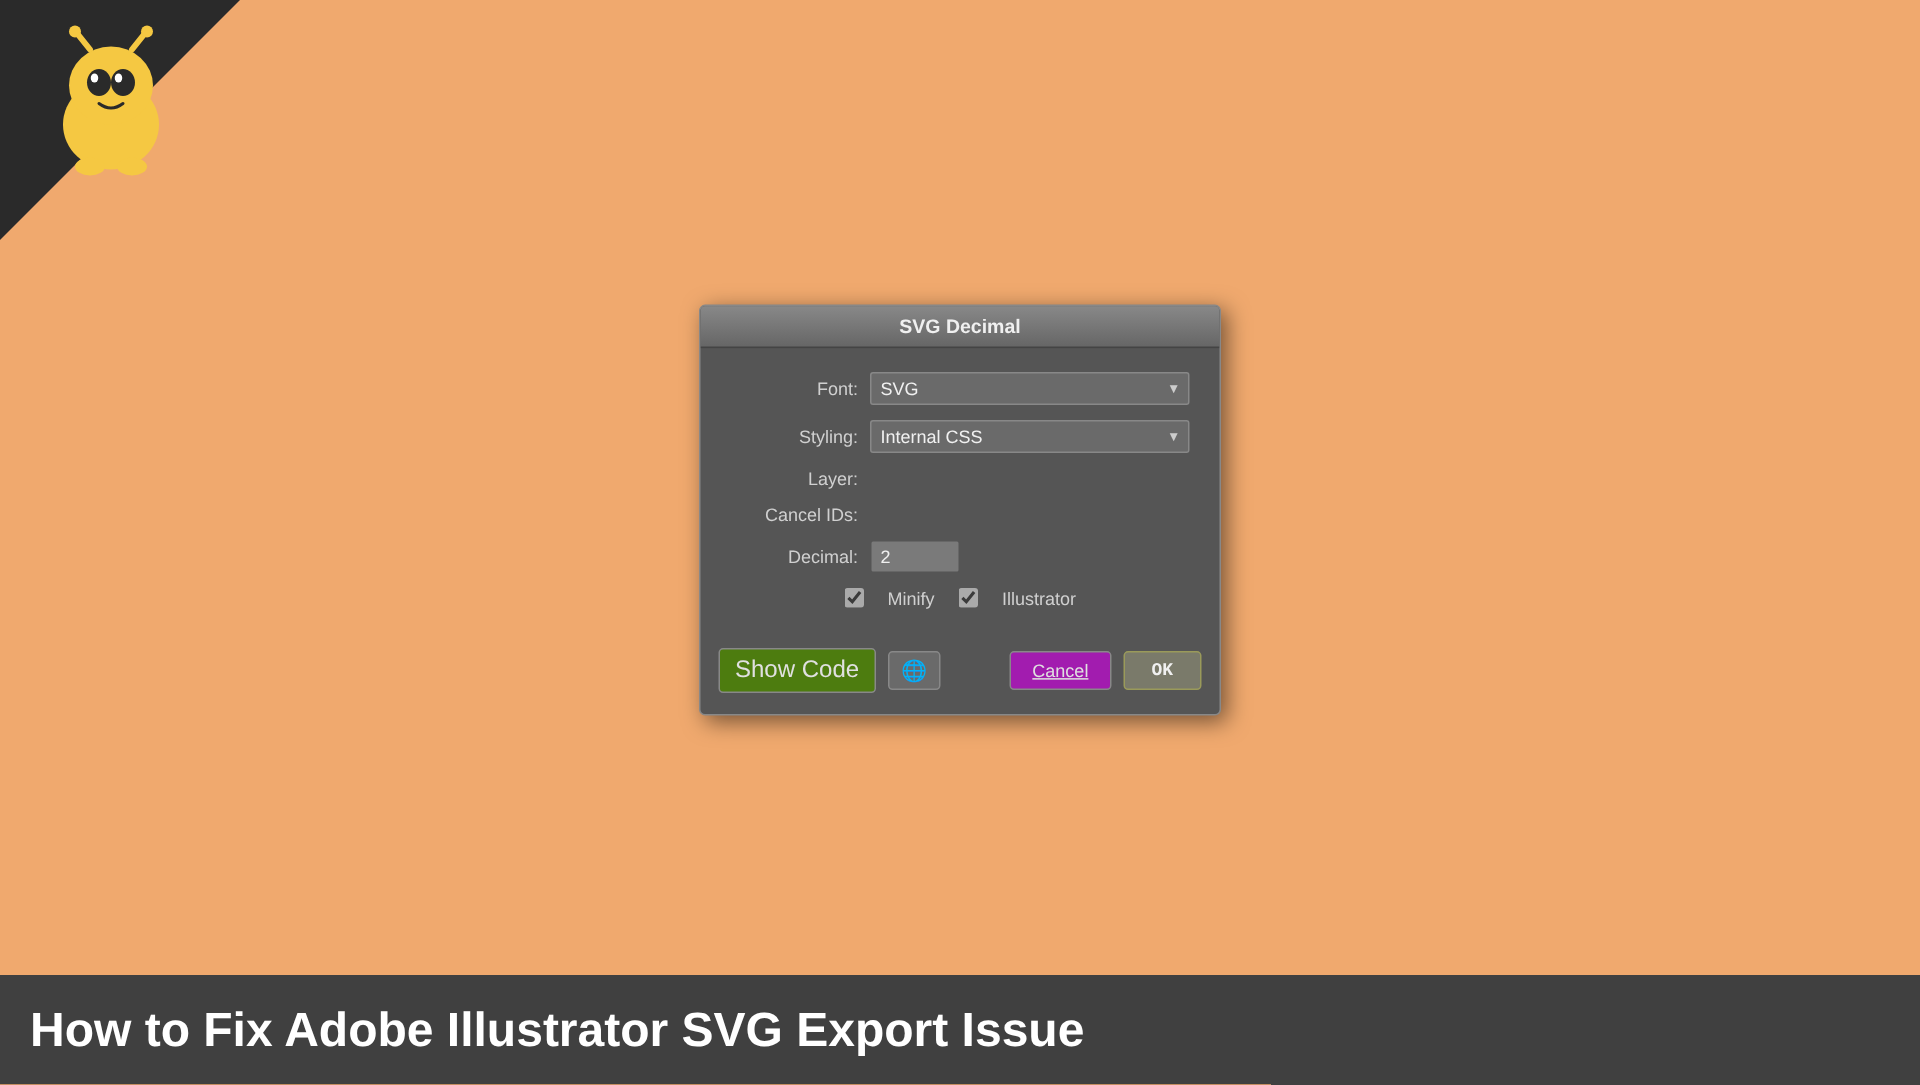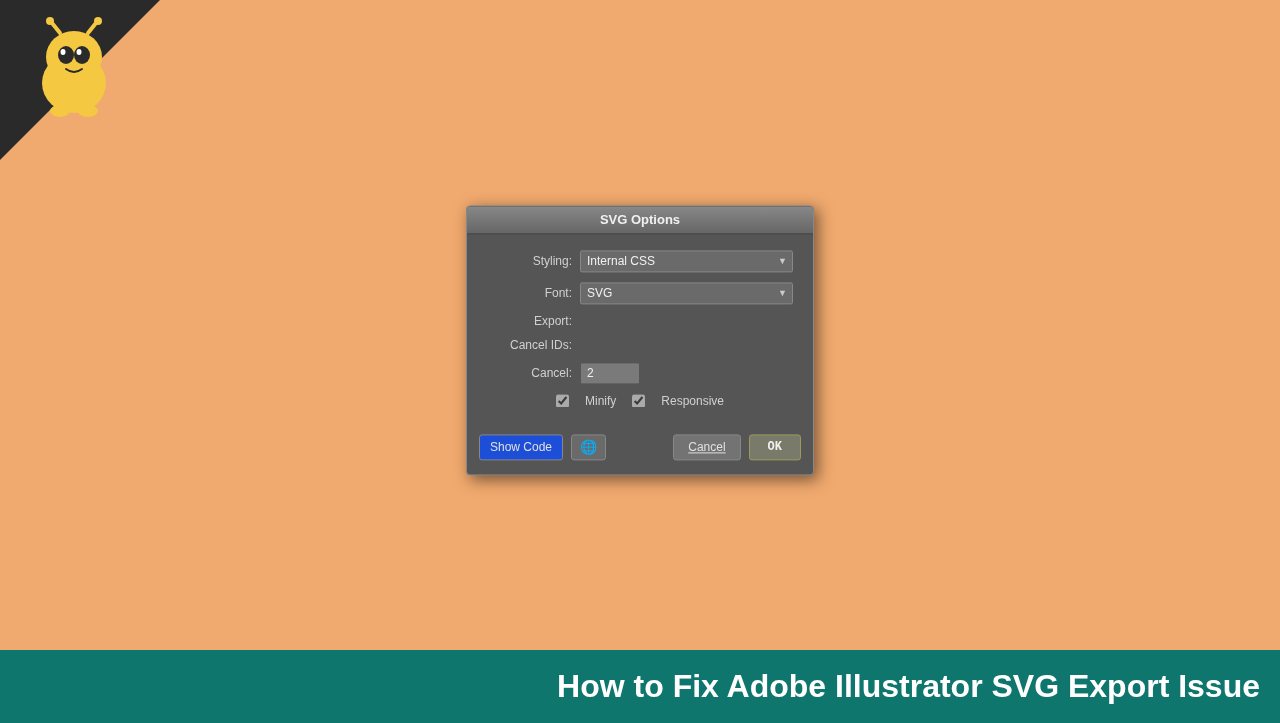--- a/index.html
+++ b/index.html
@@ -141,43 +141,43 @@
     }
 
     .dialog-footer {
       display: flex;
       align-items: center;
       padding: 0 12px 14px 12px;
       gap: 8px;
     }
 
     .btn-show-code {
-      background: #1d4ed8;
+      background: #4d7c0f;
       border: 1px solid #888;
       color: #e0e0e0;
-      font-size: 12px;
+      font-size: 16px;
       padding: 5px 10px;
       border-radius: 3px;
       cursor: pointer;
     }
 
     .btn-globe {
       background: #6a6a6a;
       border: 1px solid #888;
       color: #e0e0e0;
       font-size: 14px;
       padding: 4px 8px;
       border-radius: 3px;
       cursor: pointer;
     }
 
     .spacer { flex: 1; }
 
     .btn-cancel {
-      background: #737373;
+      background: #a21caf;
       border: 1px solid #888;
       color: #e0e0e0;
       font-size: 12px;
       padding: 5px 14px;
       border-radius: 3px;
       cursor: pointer;
       text-decoration: underline;
     }
 
     .btn-ok {
@@ -191,23 +191,23 @@
       font-weight: bold;
       font-family: Liberation Mono, monospace;
     }
 
     
     .bottom-title {
       position: absolute;
       bottom: 0;
       left: 0;
       right: 0;
-      background: #0f766e;
+      background: #404040;
       padding: 18px 20px;
-      text-align: right;
+      text-align: left;
     }
 
     .bottom-title-text {
       color: #ffffff;
       font-size: 32px;
       font-weight: bold;
       font-family: Arial, sans-serif;
     }
 
     
@@ -244,68 +244,68 @@
 
   <path d="M44 54 Q52 60 60 54" stroke="#2a2a2a" stroke-width="2" fill="none" stroke-linecap="round"></path>
 
   <ellipse cx="38" cy="96" rx="10" ry="6" fill="#f5c842"></ellipse>
   <ellipse cx="66" cy="96" rx="10" ry="6" fill="#f5c842"></ellipse>
 </svg>
 
 <div class="dialog-overlay">
   <div class="dialog">
     <div class="dialog-titlebar">
-      <span>SVG Options</span>
+      <span>SVG Decimal</span>
     </div>
     <div class="dialog-body">
+
+      <div class="form-row">
+        <span class="form-label">Font:</span>
+        <div class="select-wrapper">
+          <select>
+            <option>SVG</option>
+            <option>Convert to Outline</option>
+            <option>None</option>
+          </select>
+        </div>
+      </div>
 
       <div class="form-row">
         <span class="form-label">Styling:</span>
         <div class="select-wrapper">
           <select>
             <option>Internal CSS</option>
             <option>Inline Style</option>
             <option>Presentation Attributes</option>
             <option>None</option>
           </select>
         </div>
       </div>
 
       <div class="form-row">
-        <span class="form-label">Font:</span>
-        <div class="select-wrapper">
-          <select>
-            <option>SVG</option>
-            <option>Convert to Outline</option>
-            <option>None</option>
-          </select>
-        </div>
-      </div>
-
-      <div class="form-row">
-        <span class="form-label">Export:</span>
+        <span class="form-label">Layer:</span>
       </div>
 
       <div class="form-row">
         <span class="form-label">Cancel IDs:</span>
       </div>
 
       <div class="form-row decimal-row">
-        <span class="form-label">Cancel:</span>
+        <span class="form-label">Decimal:</span>
         <input class="decimal-input" type="text" value="2" style="">
       </div>
 
       <div class="checkbox-row">
         <label class="checkbox-label">
           <input type="checkbox" checked="" style="">
           <span>Minify</span>
         </label>
         <label class="checkbox-label">
           <input type="checkbox" checked="" style="">
-          <span>Responsive</span>
+          <span>Illustrator</span>
         </label>
       </div>
 
     </div>
 
     <div class="dialog-footer">
       <button class="btn-show-code">Show Code</button>
       <button class="btn-globe" title="Web Preview">🌐</button>
       <div class="spacer"></div>
       <button class="btn-cancel">Cancel</button>

